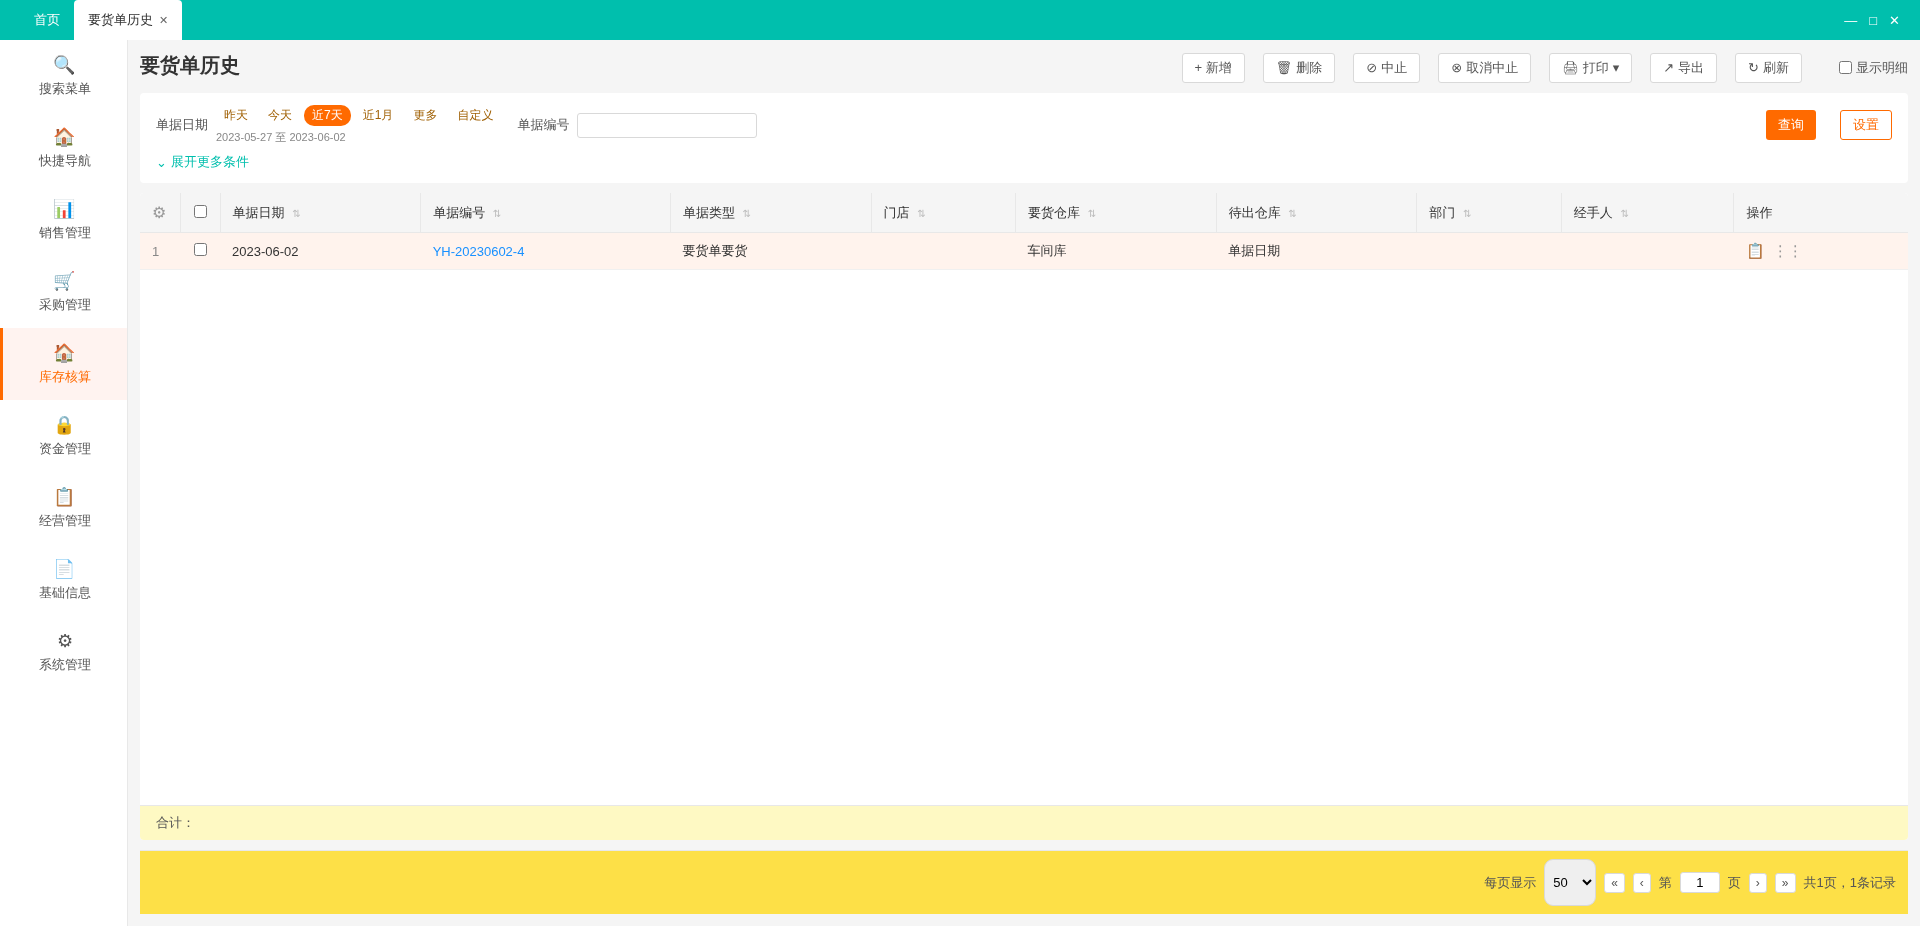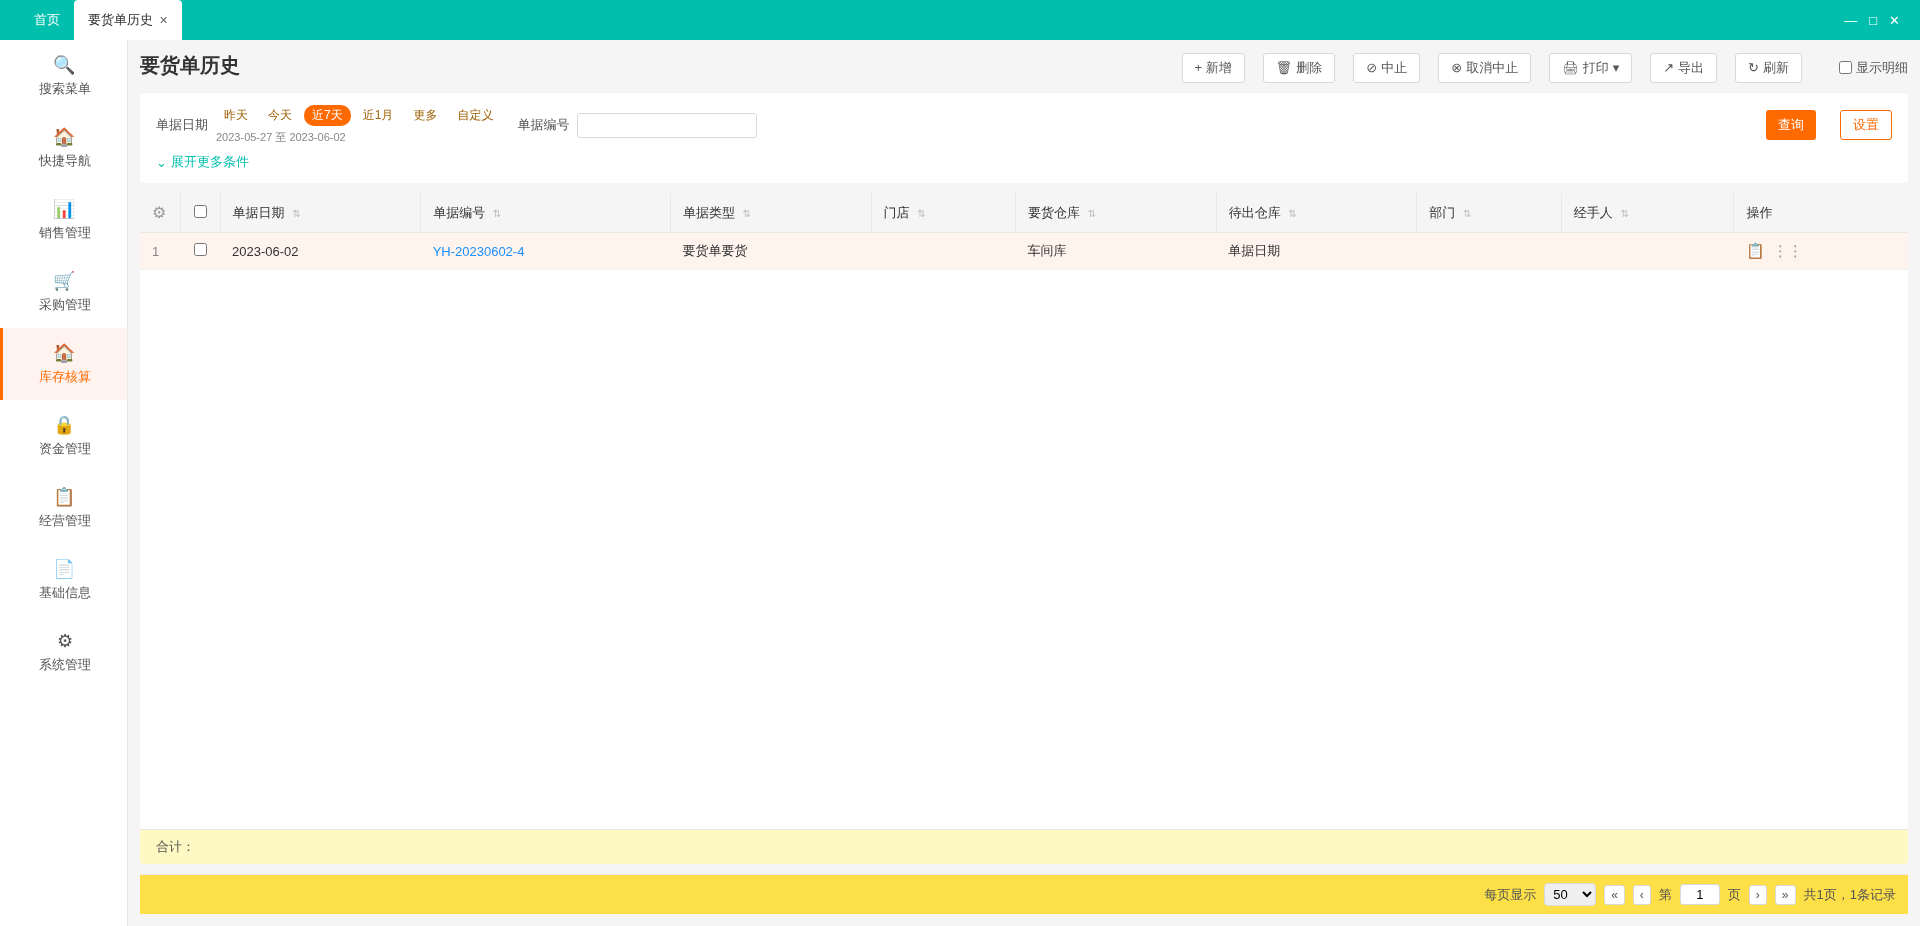--- a/index.html
+++ b/index.html
@@ -243,22 +243,22 @@
       padding: 8px 12px;
       background: #fde047;
       border-top: 1px solid #e8e8e8;
       gap: 8px;
       font-size: 13px;
       color: #555;
       flex-shrink: 0;
     }
     .pagination-bar select {
       border: 1px solid #d9d9d9;
-      border-radius: 4px;
-      padding: 2px 4px;
+      border-radius: 9px;
+      padding: 14px 4px;
       font-size: 13px;
     }
     .pagination-btn {
       padding: 2px 6px;
       border: 1px solid #d9d9d9;
       border-radius: 3px;
       background: #fff;
       cursor: pointer;
       color: #555;
       font-size: 12px;

